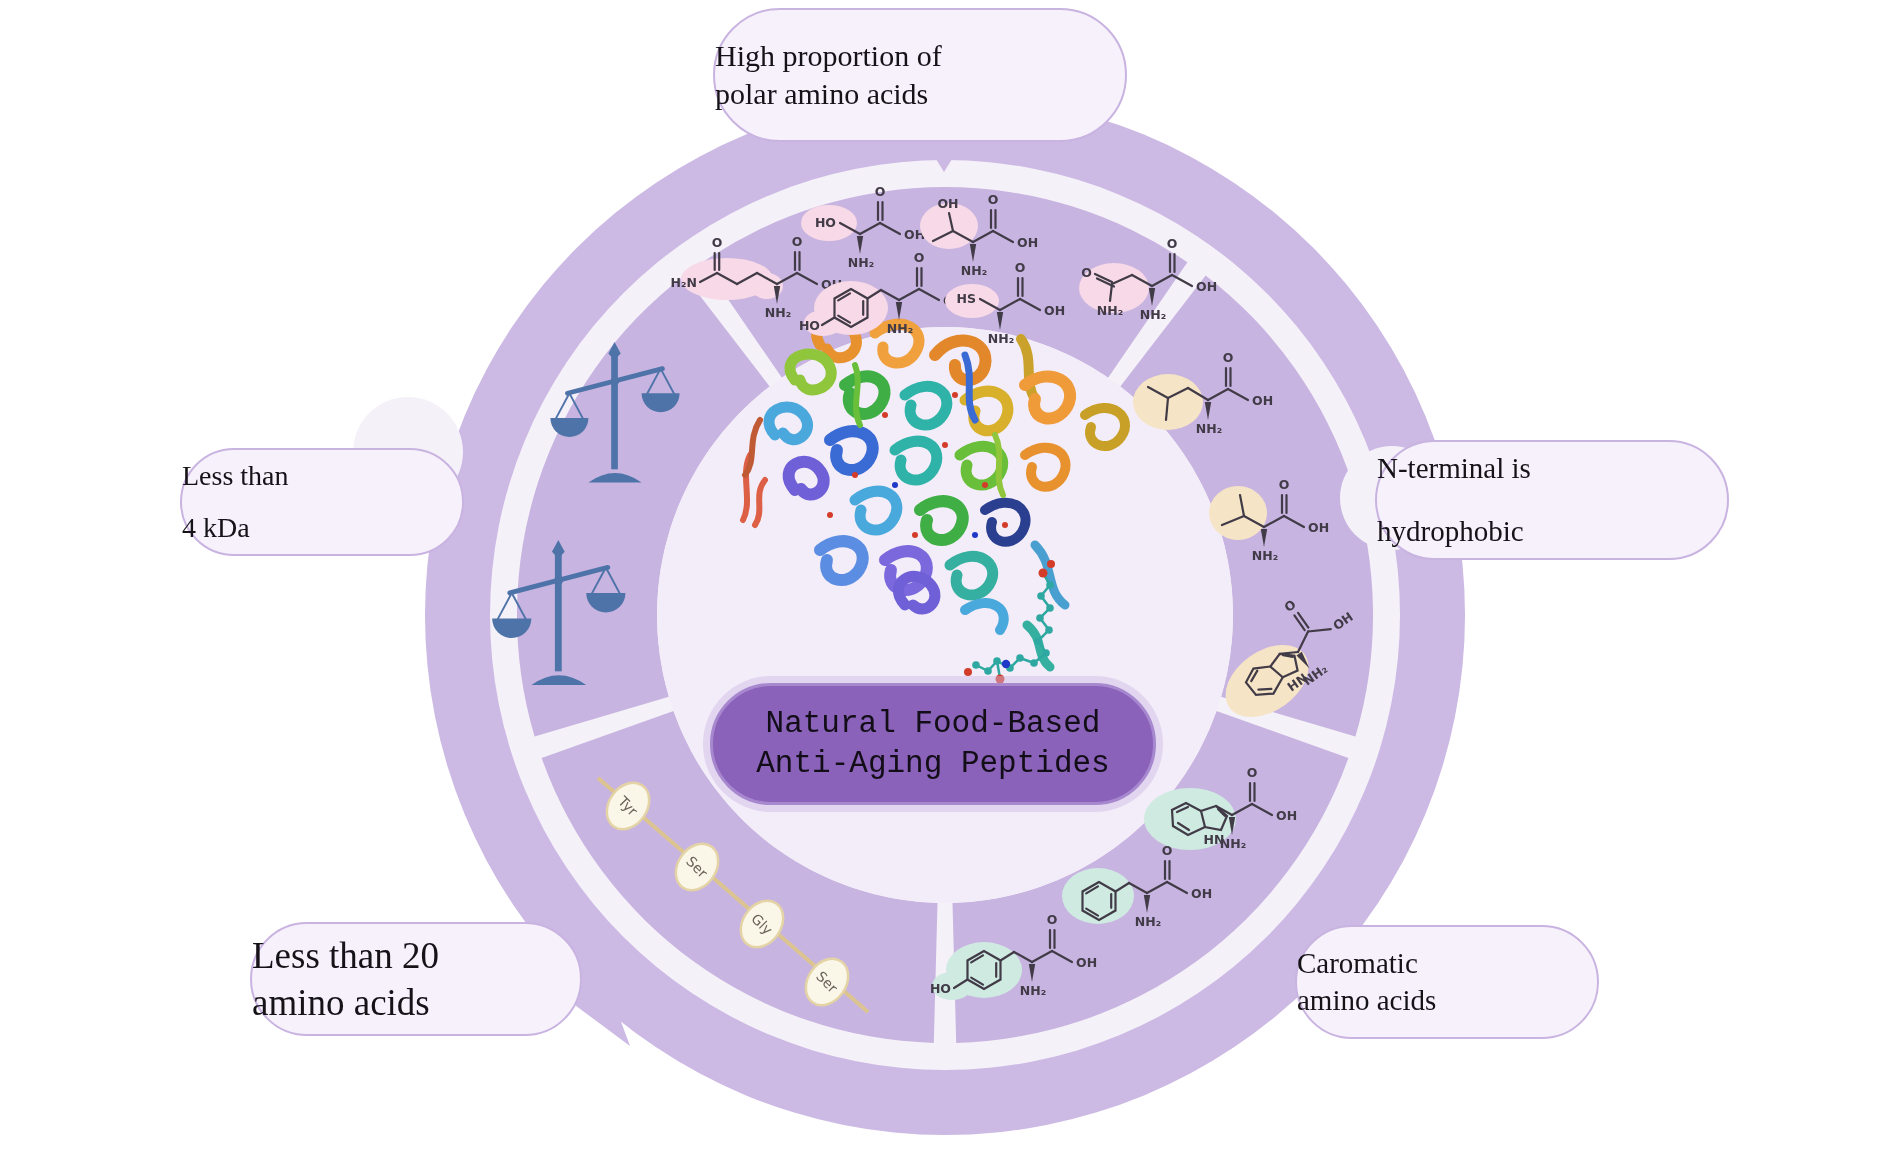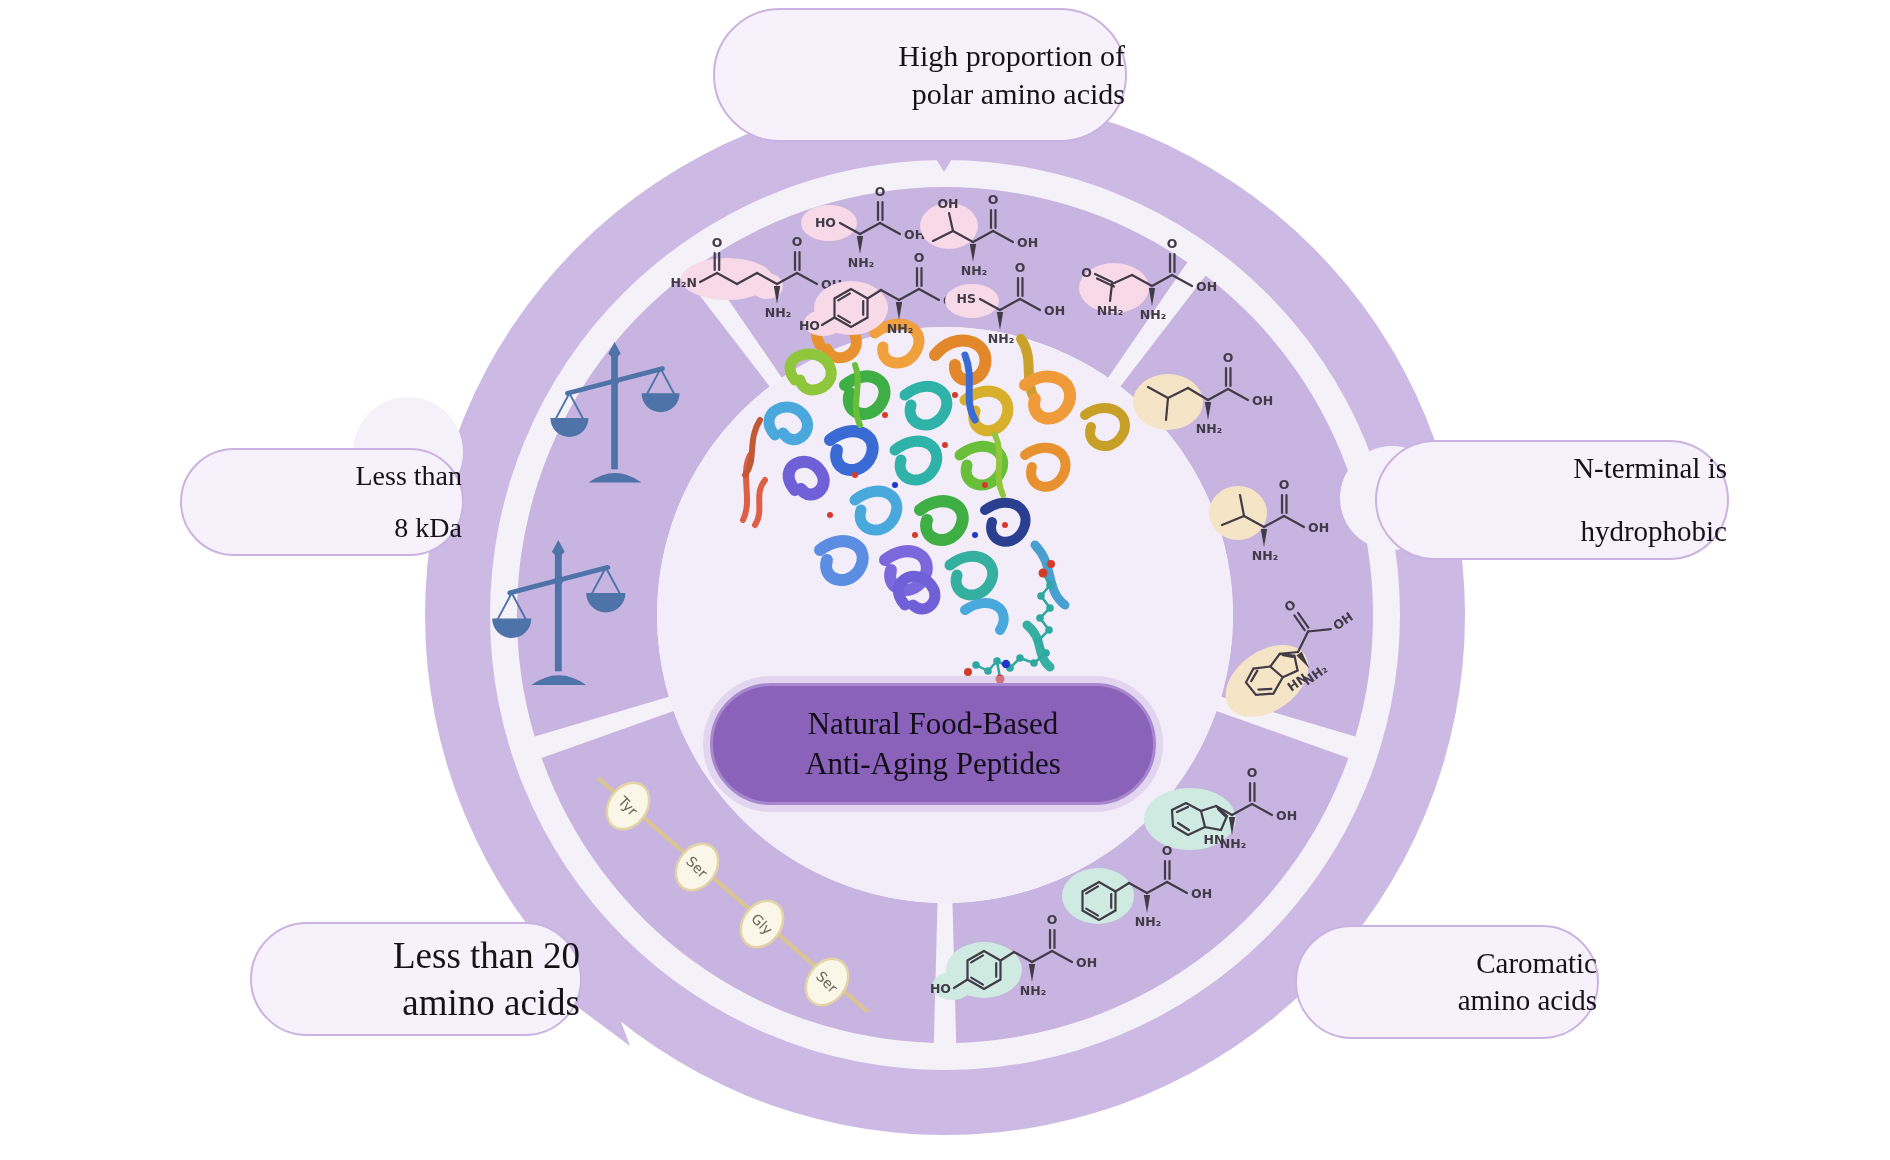--- a/index.html
+++ b/index.html
@@ -1,34 +1,34 @@
 <!DOCTYPE html>
 <html><head>
 <meta charset="utf-8">
 <style>
   html,body{margin:0;padding:0;background:#ffffff;}
   .stage{position:relative;width:1890px;height:1160px;background:#ffffff;overflow:hidden;
          font-family:"Liberation Serif",serif;}
   .scene{position:absolute;left:0;top:0;}
 
   
-  .callout{position:absolute;display:flex;flex-direction:column;align-items:flex-end;justify-content:center;
+  .callout{position:absolute;display:flex;flex-direction:column;align-items:flex-start;justify-content:center;
     background:#f6f1fb;border:2px solid #c9b3e1;border-radius:999px;color:#151218;text-align:center;
     line-height:1.28;z-index:5;}
   .callout span{display:block;white-space:nowrap;}
   .c-top{font-size:30px;}
   .c-left{font-size:28px;gap:16px;}
   .c-right{font-size:29px;gap:25px;}
   .c-bl{font-size:37px;}
   .c-br{font-size:29px;font-family:Liberation Serif, serif;}
 
   .center-pill{position:absolute;left:710px;top:683px;width:440px;height:116px;border-radius:999px;
     background:#8a62ba;border:3px solid #a788cf;box-shadow:0 0 0 7px rgba(203,185,228,0.45);
     display:flex;flex-direction:column;align-items:center;justify-content:center;
-    color:#120d16;font-size:31px;line-height:1.3;text-align:center;z-index:6;}
+    color:#120d16;font-size:31px;line-height:1.3;text-align:center;z-index:6;font-family:Liberation Mono, monospace;}
 
   
   .bond{stroke:#413b47;stroke-width:2.2;stroke-linecap:round;fill:none;}
   .wedge{fill:#413b47;stroke:none;}
   .atom{font:bold 12.5px "DejaVu Sans",sans-serif;fill:#413b47;}
   .hl-pink{fill:#f7d9e7;}
   .hl-tan{fill:#f6e4c6;}
   .hl-teal{fill:#cfeae1;}
   .ribbon{fill:none;stroke-linecap:round;}
   .bead-label{font:14px "DejaVu Sans",sans-serif;fill:#6a6258;}
@@ -303,21 +303,21 @@
   </g>
 </svg>
 
 <div class="callout c-top" style="left:713px;top:8px;width:410px;height:130px;">
   <span>High proportion of</span>
   <span>polar amino acids</span>
 </div>
 
 <div class="callout c-left" style="left:180px;top:448px;width:280px;height:104px;">
   <span>Less than</span>
-  <span>8 kDa</span>
+  <span>4 kDa</span>
 </div>
 
 <div class="callout c-right" style="left:1375px;top:440px;width:350px;height:116px;">
   <span>N-terminal is</span>
   <span>hydrophobic</span>
 </div>
 
 <div class="callout c-bl" style="left:250px;top:922px;width:328px;height:110px;">
   <span>Less than 20</span>
   <span>amino acids</span>

